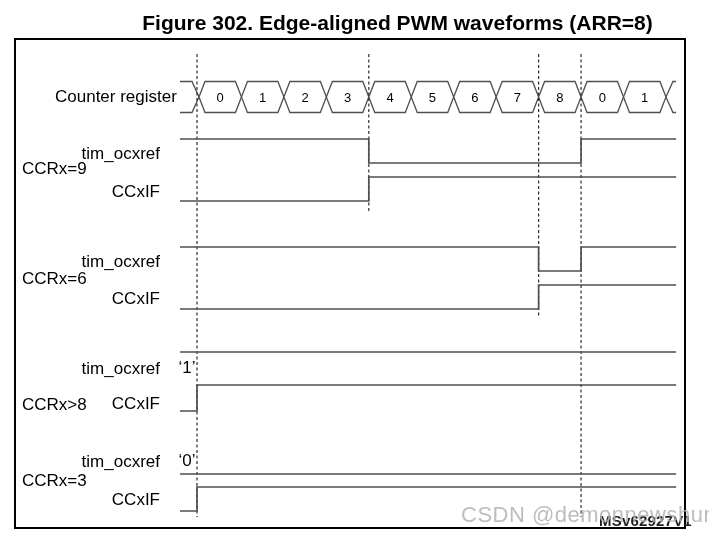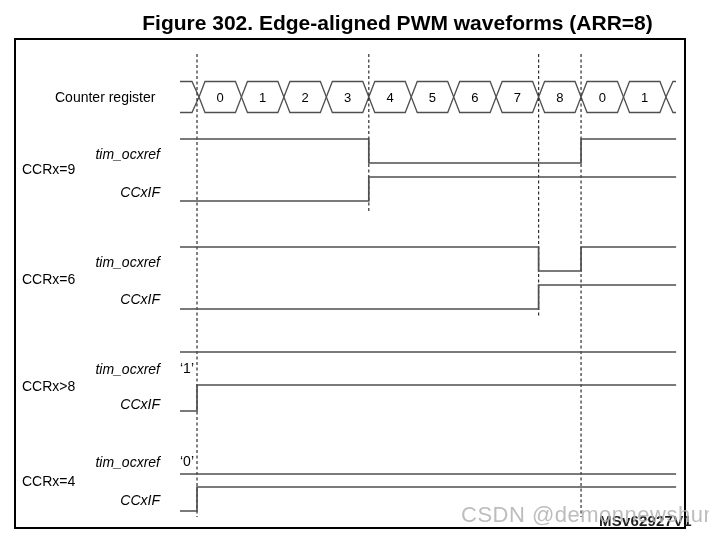--- a/index.html
+++ b/index.html
@@ -9,22 +9,22 @@
   }
   .title{
     position:absolute;top:11px;left:0;width:100%;text-align:center;
     font-size:21px;font-weight:bold;z-index:3;margin-left:43px;
   }
   .frame{
     position:absolute;left:14px;top:38px;width:668px;height:487px;
     border:2px solid #000;background:#fff;z-index:1;
   }
   #wave-svg{position:absolute;left:0;top:0;z-index:2;}
-  .lbl{position:absolute;font-size:14px;line-height:14px;white-space:nowrap;z-index:3;}
-  .sig{left:60px;width:100px;text-align:right;font-style:italic;}
+  .lbl{position:absolute;font-size:17px;line-height:14px;white-space:nowrap;z-index:3;}
+  .sig{left:60px;width:100px;text-align:right;}
   .secname{left:22px;}
   .constlbl{left:176px;width:22px;text-align:center;}
   .counterlbl{left:55px;}
   .figid{
     position:absolute;left:599px;top:512px;font-size:15px;font-weight:bold;
     color:#1f1f1f;z-index:5;letter-spacing:0.2px;
   }
   .watermark{
     position:absolute;left:461px;top:502px;font-size:22px;z-index:6;
     color:rgba(178,178,178,0.85);letter-spacing:0.5px;white-space:nowrap;
@@ -80,23 +80,23 @@
 
 <div class="lbl sig" style="top:147px">tim_ocxref</div>
 <div class="lbl secname" style="top:162px">CCRx=9</div>
 <div class="lbl sig" style="top:185px">CCxIF</div>
 
 <div class="lbl sig" style="top:255px">tim_ocxref</div>
 <div class="lbl secname" style="top:272px">CCRx=6</div>
 <div class="lbl sig" style="top:292px">CCxIF</div>
 
 <div class="lbl sig" style="top:362px">tim_ocxref</div>
-<div class="lbl secname" style="top:379px">CCRx&gt;8</div>
+<div class="lbl secname" style="top:398px">CCRx&gt;8</div>
 <div class="lbl sig" style="top:397px">CCxIF</div>
 <div class="lbl constlbl" style="top:361px">‘1’</div>
 
 <div class="lbl sig" style="top:455px">tim_ocxref</div>
-<div class="lbl secname" style="top:474px">CCRx=4</div>
+<div class="lbl secname" style="top:474px">CCRx=3</div>
 <div class="lbl sig" style="top:493px">CCxIF</div>
 <div class="lbl constlbl" style="top:454px">‘0’</div>
 
 <div class="figid">MSv62927V1</div>
 <div class="watermark">CSDN @demonnewshunts</div>
 
 </body></html>

